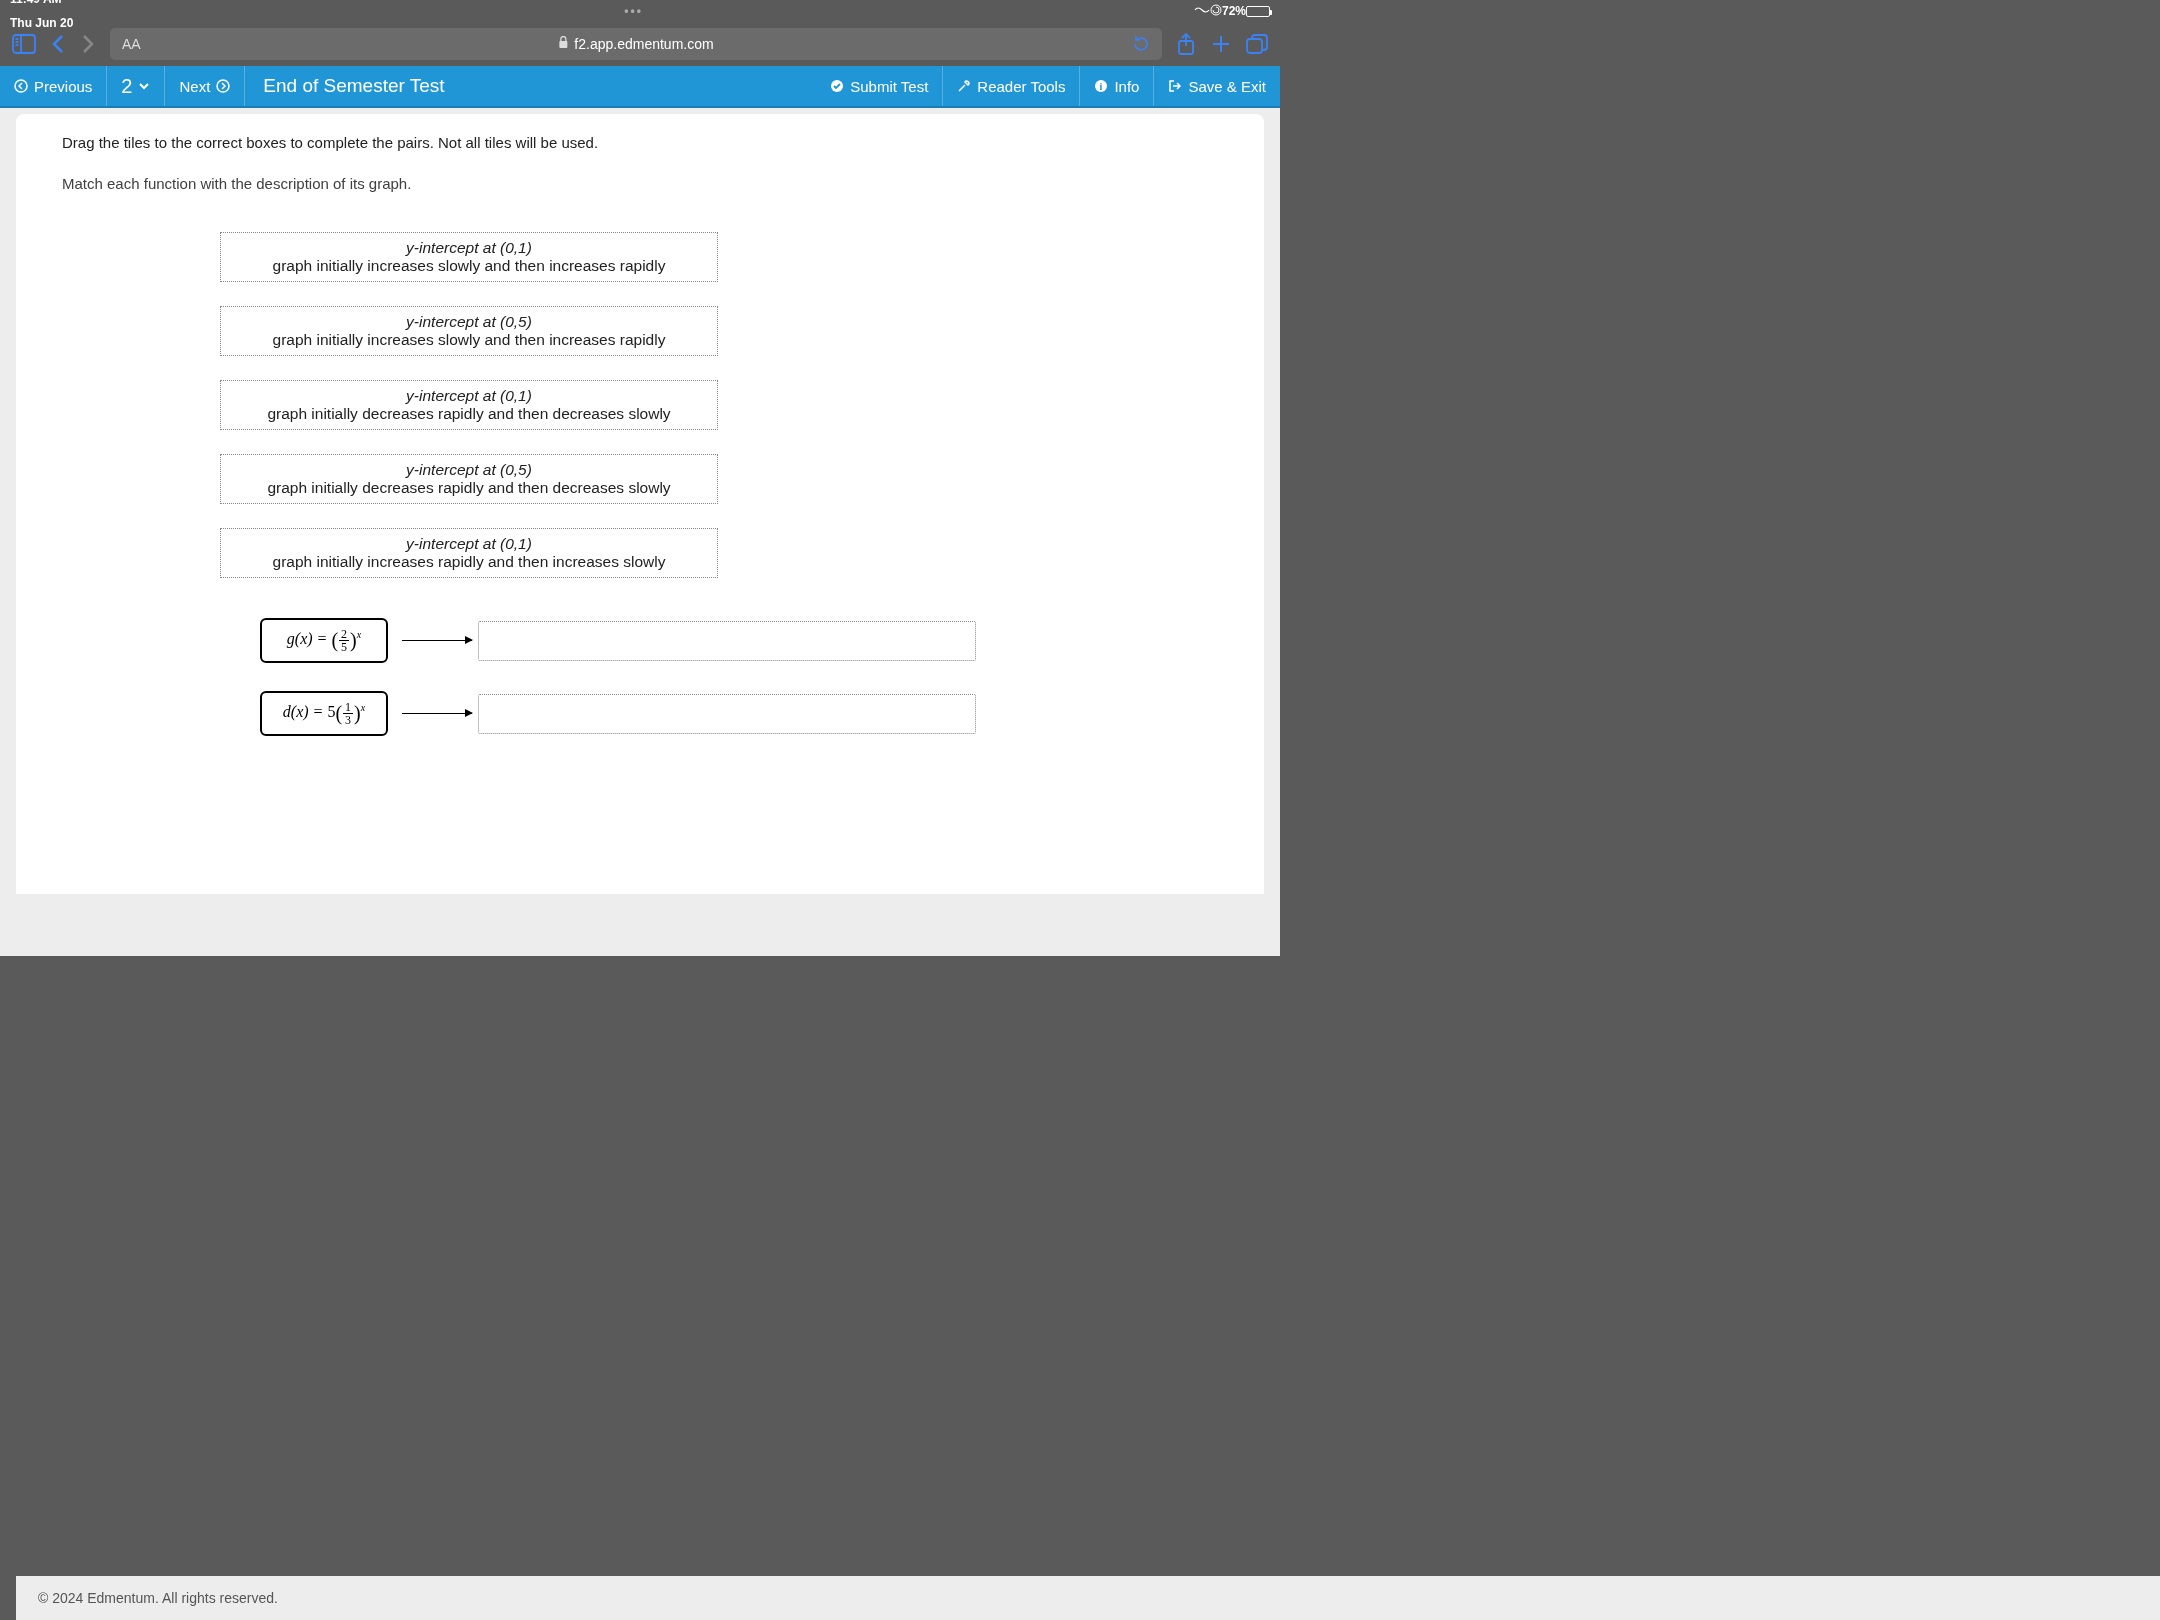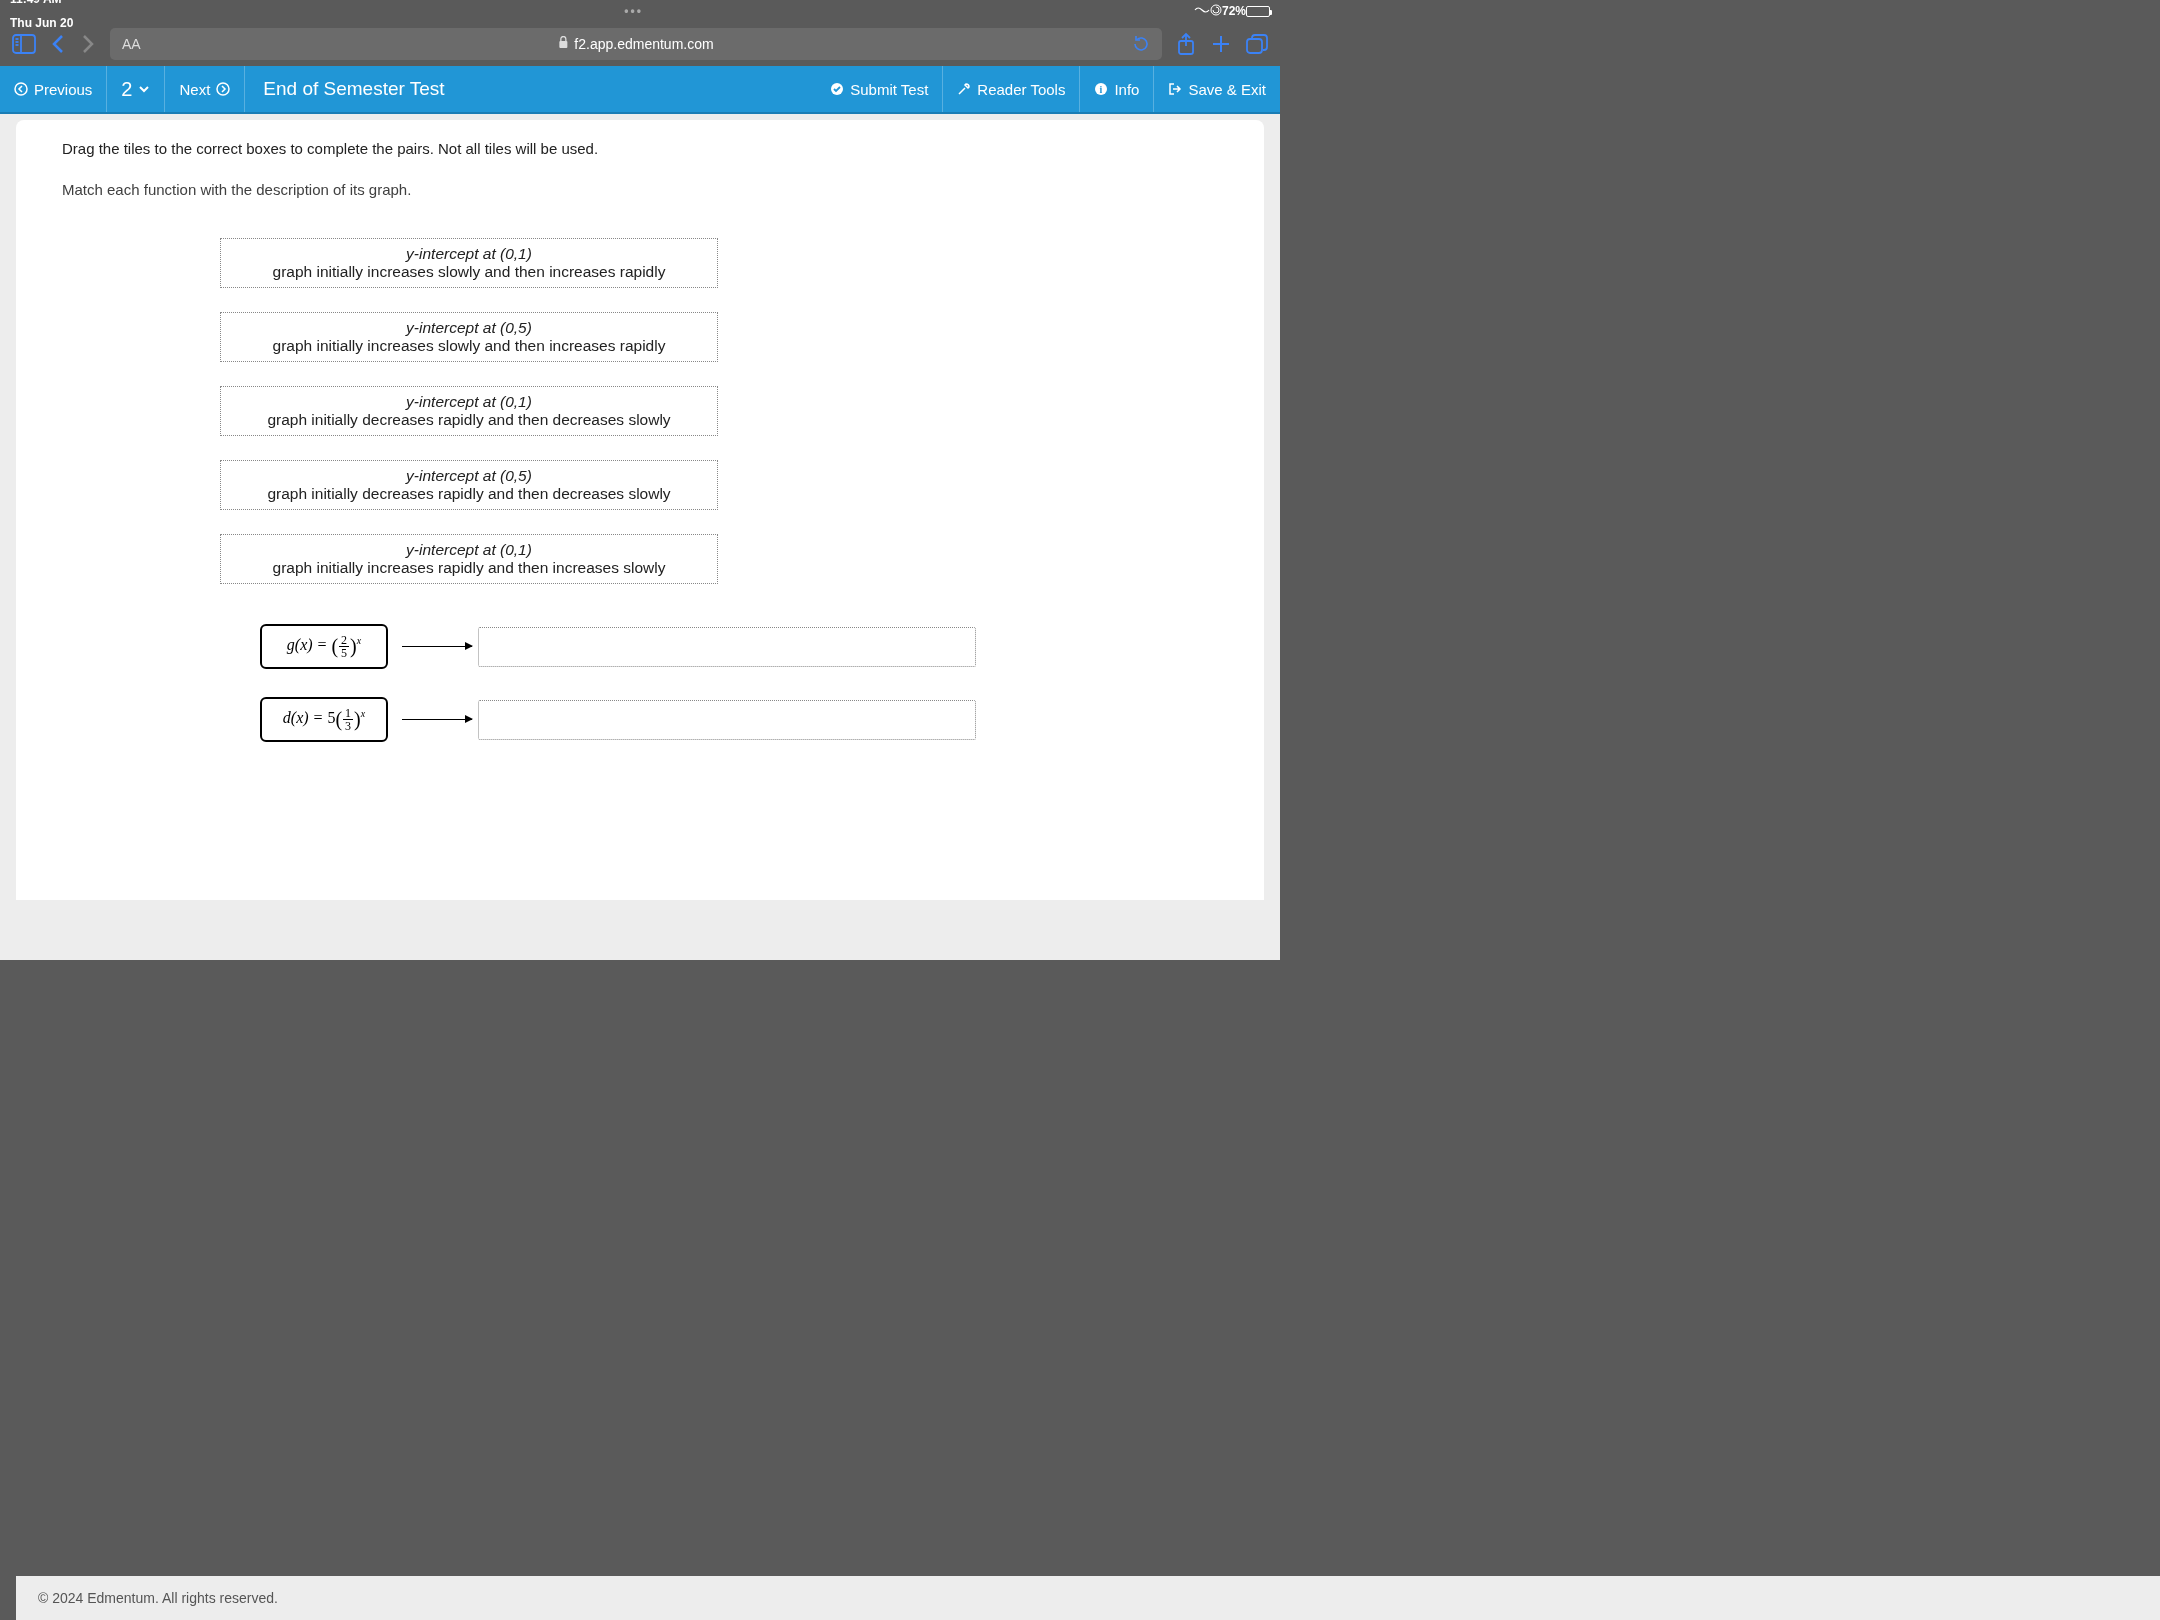--- a/index.html
+++ b/index.html
@@ -18,21 +18,21 @@
 .safari-bar { background: #5a5a5a; height: 44px; display: flex; align-items: center; padding: 0 12px; gap: 14px; }
 .sidebar-icon svg, .share-icon svg, .plus-icon svg, .tabs-icon svg, .reload-icon svg { stroke: #3b82f6; }
 .nav-back svg { stroke: #3b82f6; }
 .nav-fwd svg { stroke: #888; }
 .address-bar { flex: 1; background: #6b6b6b; height: 32px; border-radius: 5px; display: flex; align-items: center; padding: 0 12px; color: #ddd; font-size: 14px; position: relative; }
 .aa { color: #ddd; font-size: 14px; margin-right: auto; }
 .url-wrap { position: absolute; left: 50%; transform: translateX(-50%); display: flex; align-items: center; gap: 6px; color: #fff; }
 .reload-wrap { margin-left: auto; }
 
 
-.app-bar { background: #2196d6; color: #fff; height: 48px; display: flex; align-items: center; font-size: 15px; border-bottom: 2px solid #1a7db5; }
+.app-bar { background: #2196d6; color: #fff; height: 42px; display: flex; align-items: center; font-size: 15px; border-bottom: 2px solid #1a7db5; }
 .app-bar .seg { padding: 0 14px; height: 100%; display: flex; align-items: center; gap: 6px; border-right: 1px solid rgba(255,255,255,0.25); cursor: pointer; }
 .app-bar .seg.noborder { border-right: none; }
 .app-bar .title { font-size: 19px; padding: 0 18px; flex: 0 0 auto; }
 .app-bar .spacer { flex: 1; }
 .qnum { font-size: 20px; }
 
 
 .page { background: #ededed; height: calc(960px - 22px - 44px - 46px); overflow: auto; padding: 0; }
 .card { background: #fff; margin: 6px 16px 0 16px; border-radius: 8px 8px 0 0; padding: 20px 46px 30px 46px; min-height: 780px; position: relative; }
 .instr { font-size: 15px; color: #222; margin-bottom: 24px; }

